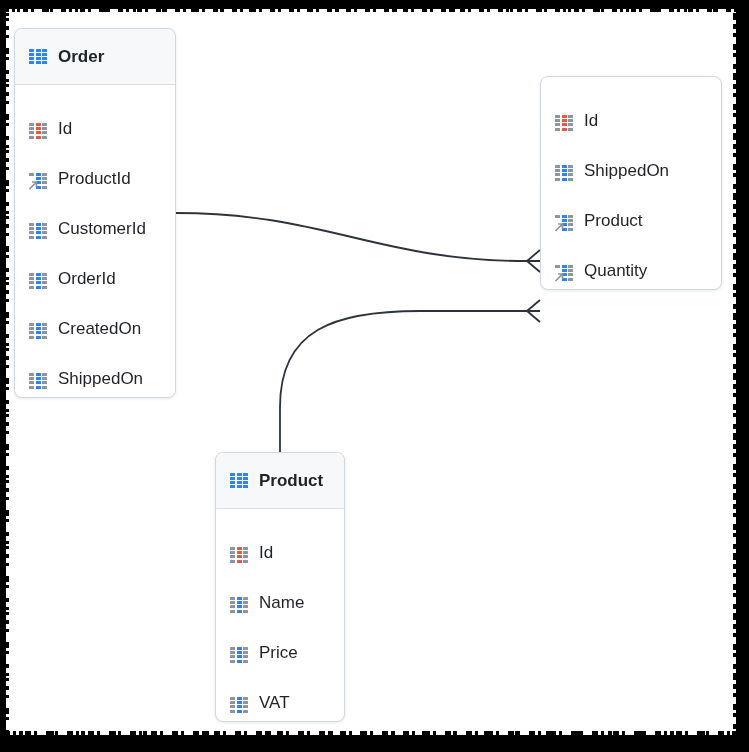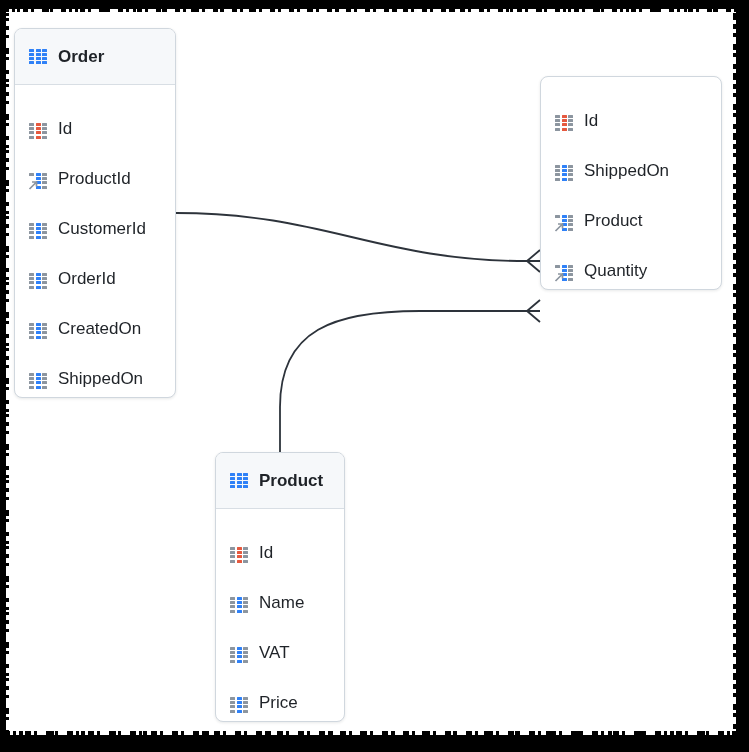--- a/index.html
+++ b/index.html
@@ -372,38 +372,38 @@
               <span class="cell" style="background: rgb(140, 149, 159);"></span>
               <span class="cell" style="background: rgb(47, 129, 247);"></span>
               <span class="cell" style="background: rgb(140, 149, 159);"></span>
               <span class="cell" style="background: rgb(140, 149, 159);"></span>
               <span class="cell" style="background: rgb(47, 129, 247);"></span>
               <span class="cell" style="background: rgb(140, 149, 159);"></span>
               <span class="cell" style="background: rgb(140, 149, 159);"></span>
               <span class="cell" style="background: rgb(47, 129, 247);"></span>
               <span class="cell" style="background: rgb(140, 149, 159);"></span>
             </span>
+            <span class="field-name">Price</span>
+          </div>
+          <div class="field-row">
+            <span class="tbl-icon">
+              <span class="cell" style="background: rgb(140, 149, 159);"></span>
+              <span class="cell" style="background: rgb(47, 129, 247);"></span>
+              <span class="cell" style="background: rgb(140, 149, 159);"></span>
+              <span class="cell" style="background: rgb(140, 149, 159);"></span>
+              <span class="cell" style="background: rgb(47, 129, 247);"></span>
+              <span class="cell" style="background: rgb(140, 149, 159);"></span>
+              <span class="cell" style="background: rgb(140, 149, 159);"></span>
+              <span class="cell" style="background: rgb(47, 129, 247);"></span>
+              <span class="cell" style="background: rgb(140, 149, 159);"></span>
+              <span class="cell" style="background: rgb(140, 149, 159);"></span>
+              <span class="cell" style="background: rgb(47, 129, 247);"></span>
+              <span class="cell" style="background: rgb(140, 149, 159);"></span>
+            </span>
             <span class="field-name">VAT</span>
-          </div>
-          <div class="field-row">
-            <span class="tbl-icon">
-              <span class="cell" style="background: rgb(140, 149, 159);"></span>
-              <span class="cell" style="background: rgb(47, 129, 247);"></span>
-              <span class="cell" style="background: rgb(140, 149, 159);"></span>
-              <span class="cell" style="background: rgb(140, 149, 159);"></span>
-              <span class="cell" style="background: rgb(47, 129, 247);"></span>
-              <span class="cell" style="background: rgb(140, 149, 159);"></span>
-              <span class="cell" style="background: rgb(140, 149, 159);"></span>
-              <span class="cell" style="background: rgb(47, 129, 247);"></span>
-              <span class="cell" style="background: rgb(140, 149, 159);"></span>
-              <span class="cell" style="background: rgb(140, 149, 159);"></span>
-              <span class="cell" style="background: rgb(47, 129, 247);"></span>
-              <span class="cell" style="background: rgb(140, 149, 159);"></span>
-            </span>
-            <span class="field-name">Price</span>
           </div>
         </div>
       </div>
     </div>
 
   <div class="frame"></div>
   <div class="rag rag-top"></div>
   <div class="rag rag-bottom"></div>
   <div class="rag rag-left"></div>
   <div class="rag rag-right"></div>

